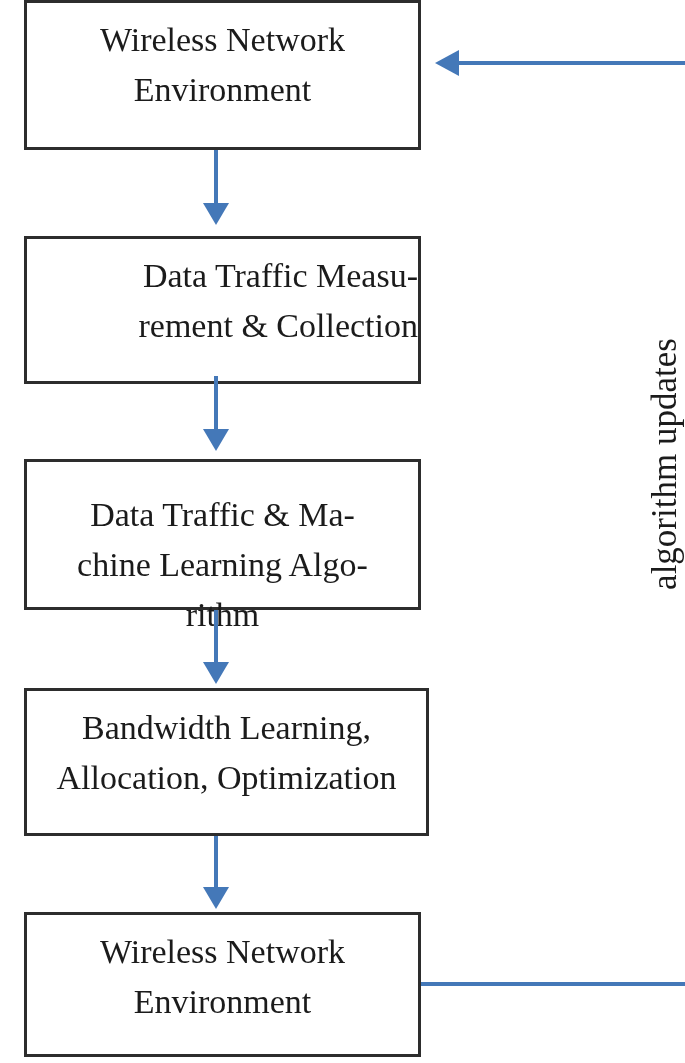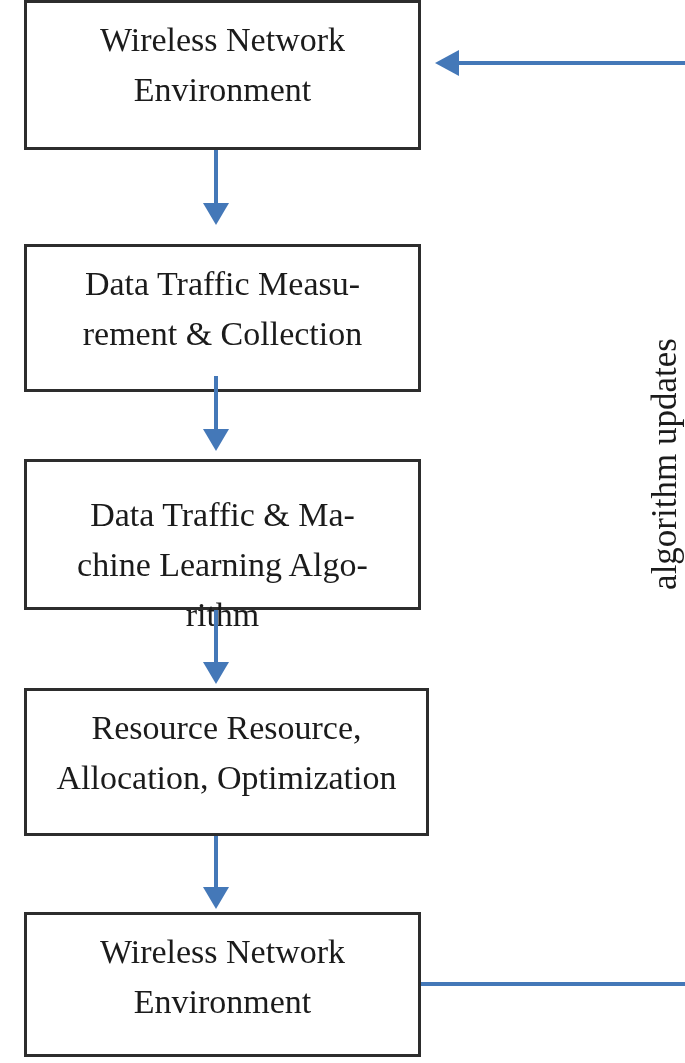--- a/index.html
+++ b/index.html
@@ -24,21 +24,21 @@
     border: 3px solid var(--border, #2d2d2d);
     background: #ffffff;
     color: var(--text, #1b1b1b);
     font-size: 34px;
     line-height: 50px;
     text-align: center;
     padding-top: 12px;
     white-space: pre-line;
   }
   #box1 { top: 0px;   height: 150px; }
-  #box2 { top: 244px; height: 148px; }
+  #box2 { top: 236px; height: 148px; text-align: right; }
   #box3 { top: 459px; height: 151px; padding-top: 28px; }
   #box4 { top: 688px; height: 148px; width: 405px; }
   #box5 { top: 912px; height: 145px; }
 
   .shaft-v {
     position: absolute;
     width: 4px;
     left: 192px;
     background: var(--arrow, #4478b8);
   }
@@ -104,21 +104,21 @@
   <div class="shaft-v" id="a2s"></div>
   <div class="head-down" id="a2h"></div>
 
   <div class="flow-box" id="box3">Data Traffic &amp; Ma-
 chine Learning Algo-
 rithm</div>
 
   <div class="shaft-v" id="a3s"></div>
   <div class="head-down" id="a3h"></div>
 
-  <div class="flow-box" id="box4">Resource Resource,
+  <div class="flow-box" id="box4">Bandwidth Learning,
 Allocation, Optimization</div>
 
   <div class="shaft-v" id="a4s"></div>
   <div class="head-down" id="a4h"></div>
 
   <div class="flow-box" id="box5">Wireless Network
 Environment</div>
 
   <div class="fb-seg" id="fb-bottom"></div>
   <div class="fb-seg" id="fb-right"></div>

